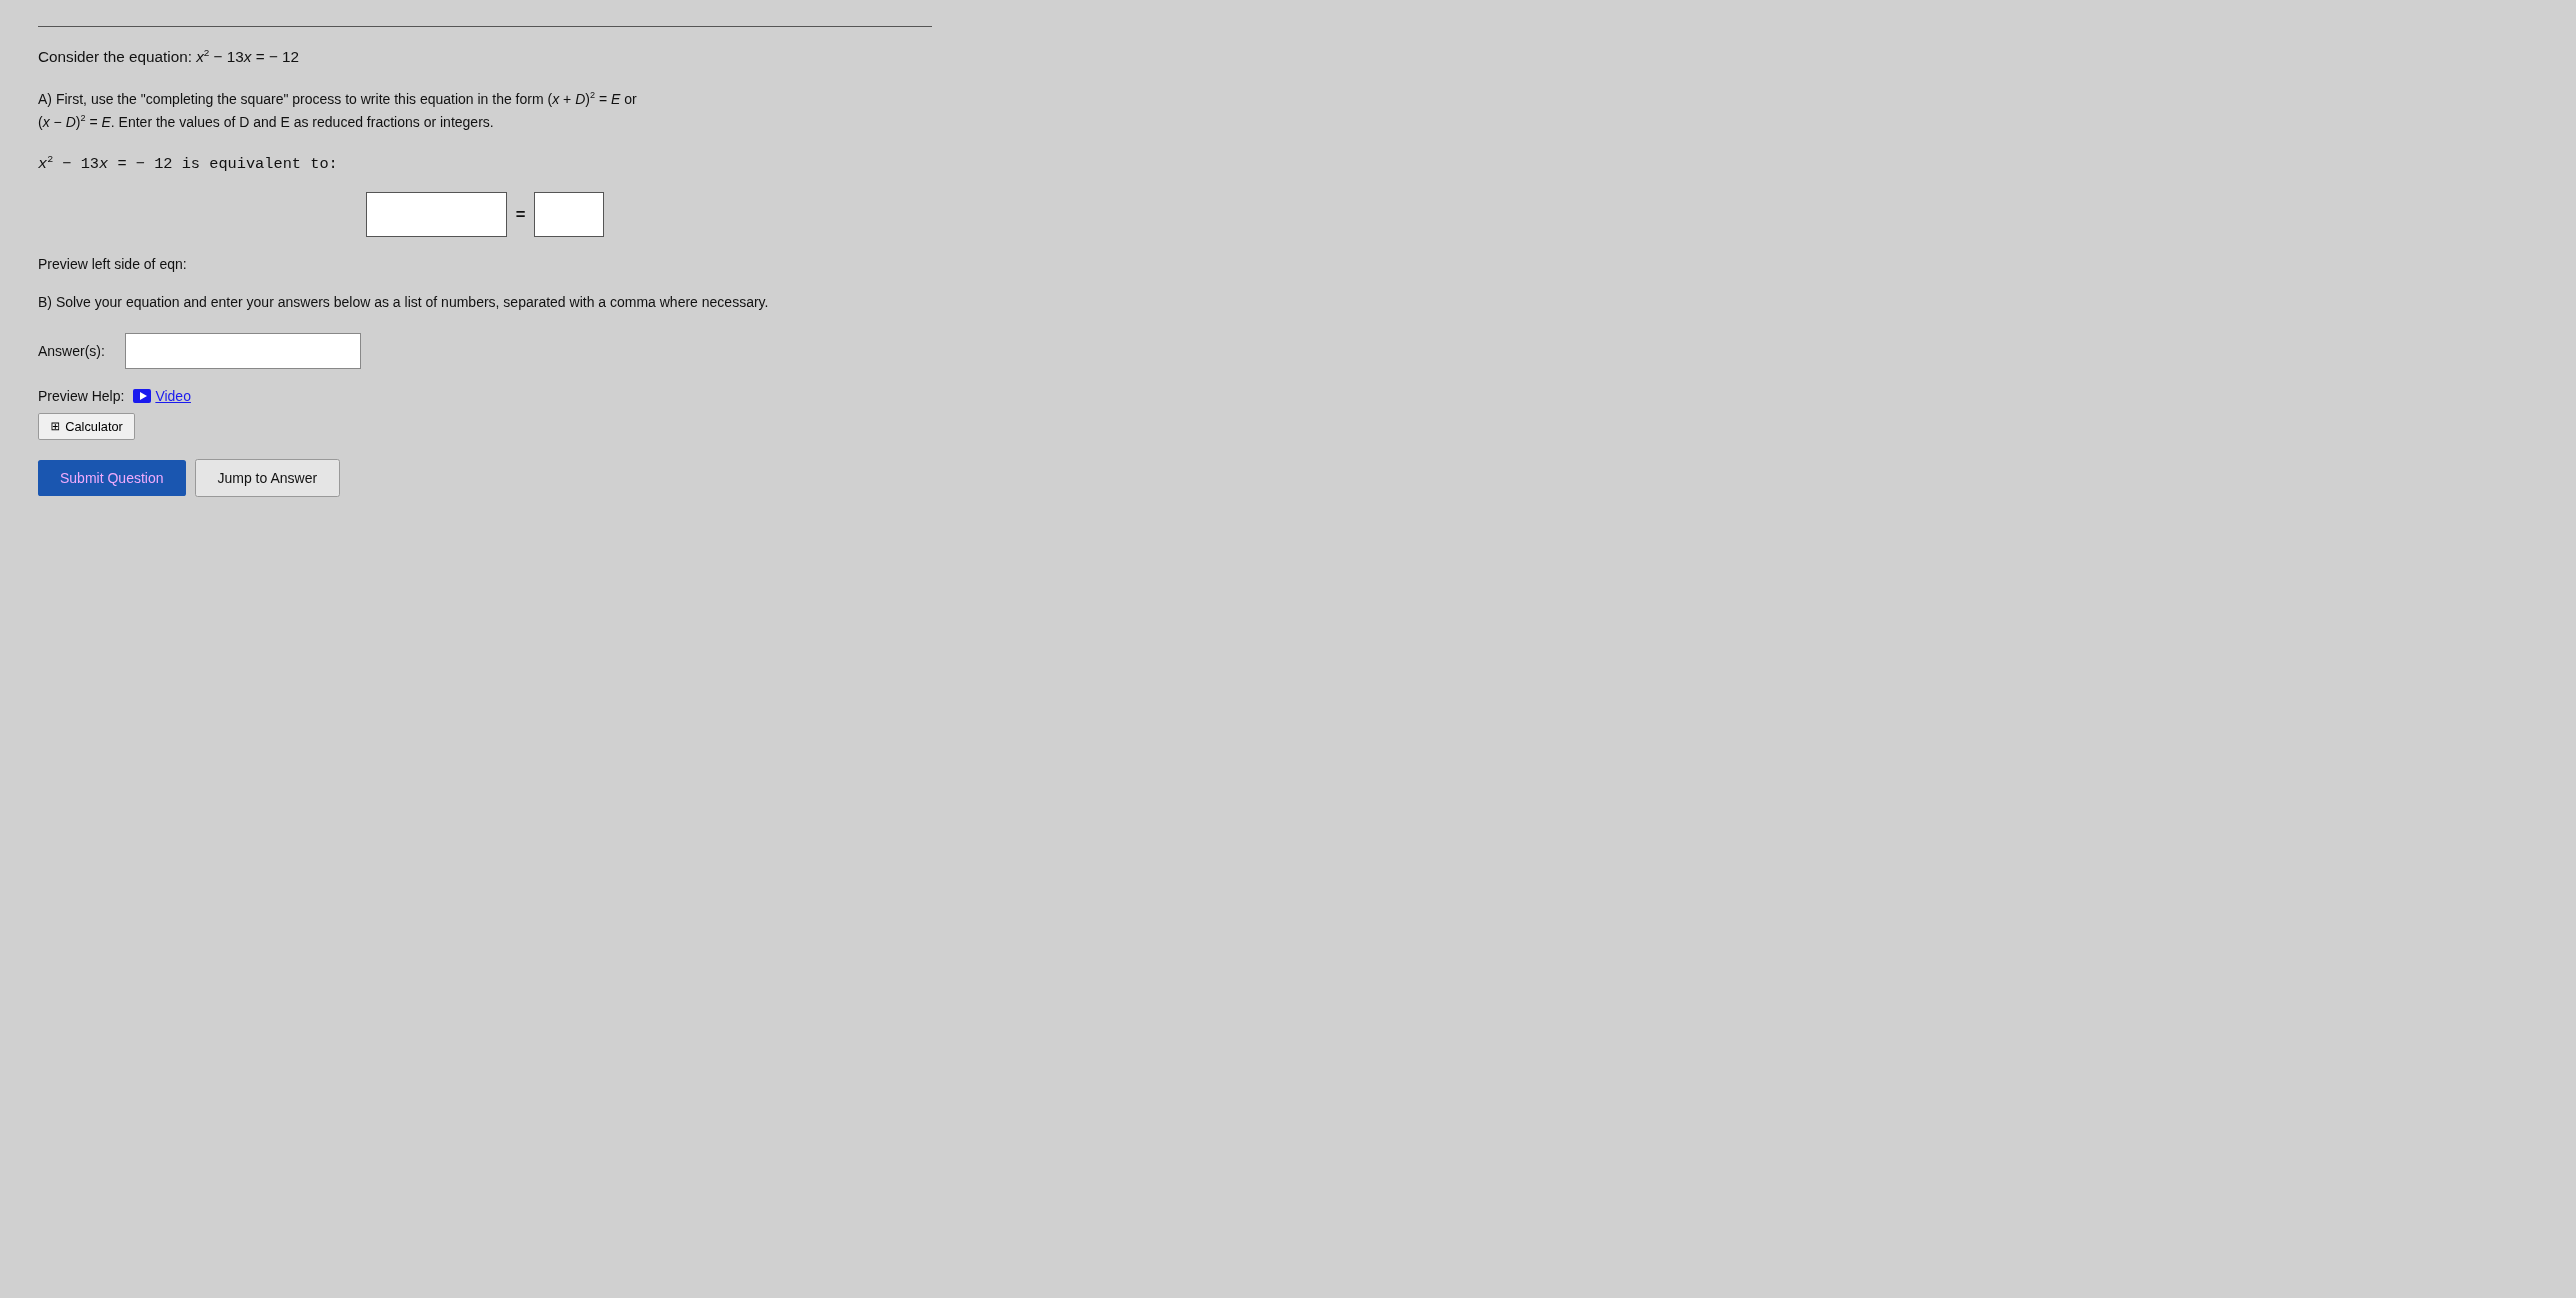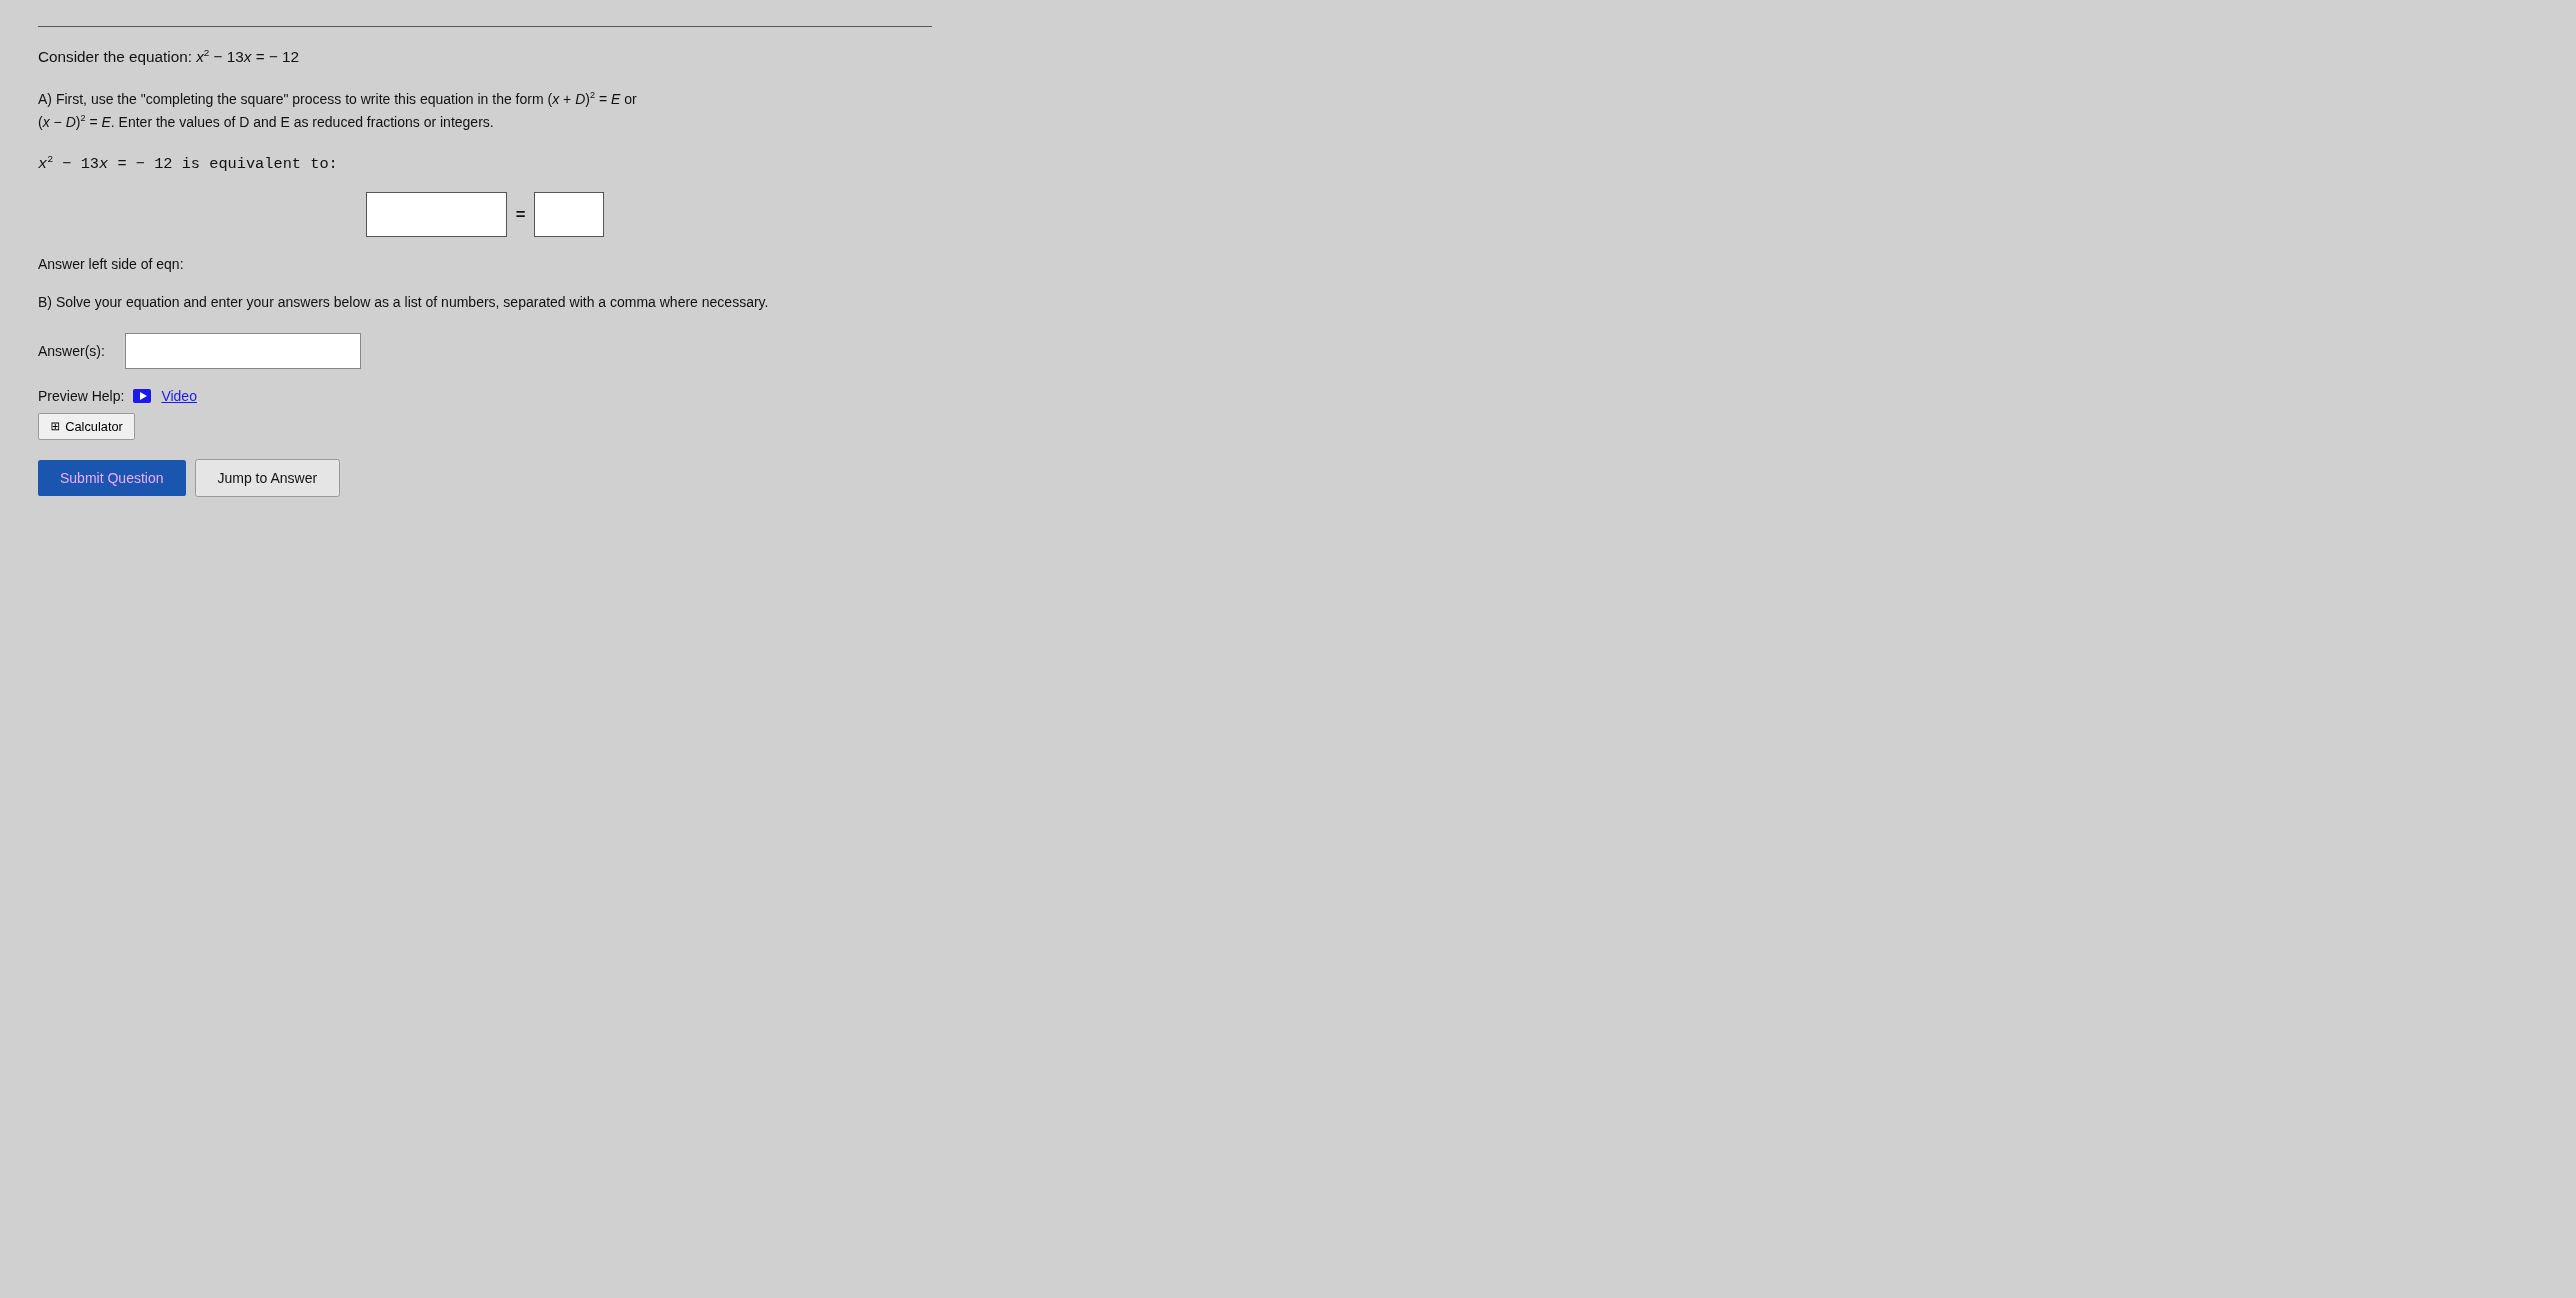--- a/index.html
+++ b/index.html
@@ -121,21 +121,21 @@
       font-size: 14px;
     }
 
     .question-help-label {
       font-size: 14px;
     }
 
     .video-link {
       display: flex;
       align-items: center;
-      gap: 10px;
+      gap: 4px;
       color: #1a1aee;
       text-decoration: underline;
       font-size: 14px;
       cursor: pointer;
     }
 
     .video-icon {
       width: 18px;
       height: 14px;
       background: #1a1aee;
@@ -227,21 +227,21 @@
   <div class="equation-line">
     <span class="math">x</span><sup>2</sup> − 13<span class="math">x</span> = − 12 is equivalent to:
   </div>
 
   <div class="input-row">
     <input class="input-box-large" type="text" placeholder="" style="">
     <span class="equals-sign">=</span>
     <input class="input-box-small" type="text" placeholder="" style="">
   </div>
 
-  <div class="preview-text">Answer left side of eqn:</div>
+  <div class="preview-text">Preview left side of eqn:</div>
 
   <div class="section-b">
     B) Solve your equation and enter your answers below as a list of numbers, separated with a comma where necessary.
   </div>
 
   <div class="answer-row">
     <span class="answer-label">Answer(s):</span>
     <input class="answer-input" type="text" placeholder="" style="">
   </div>
 

